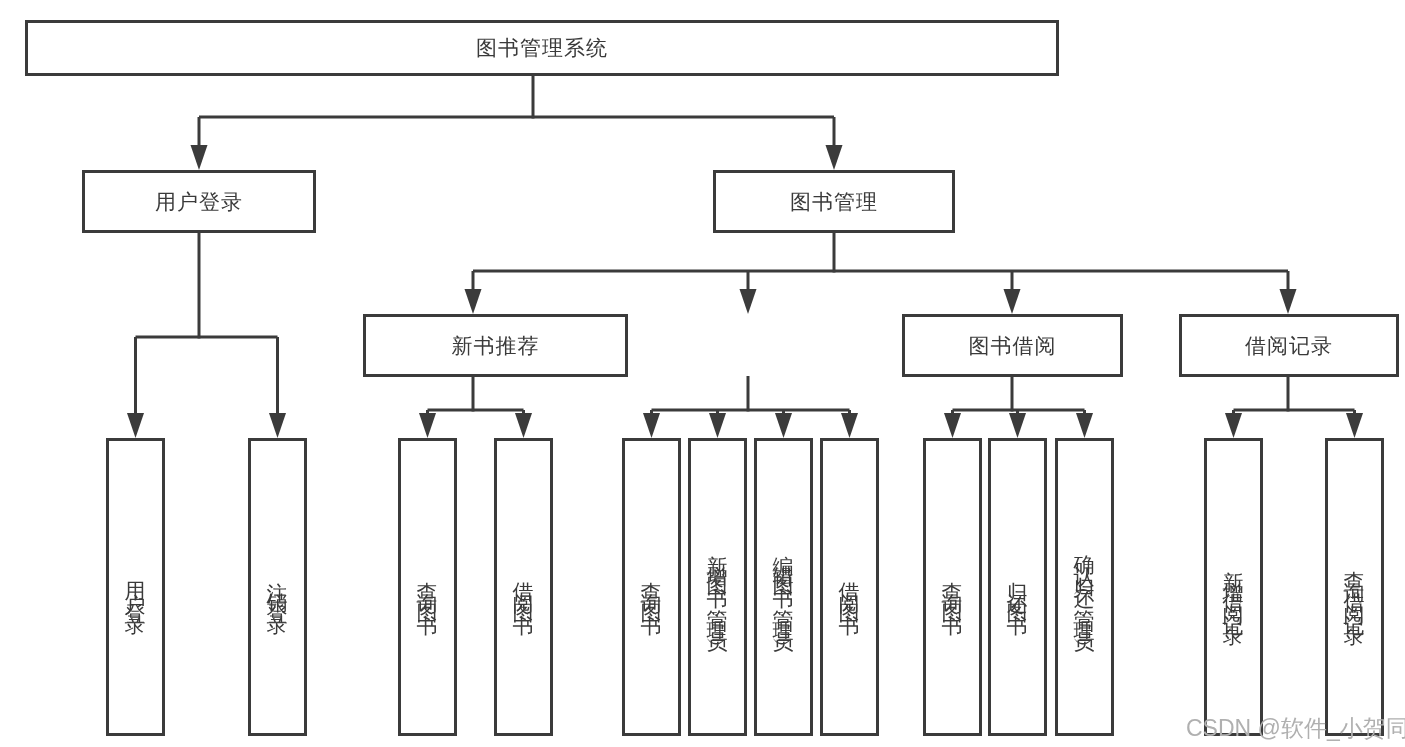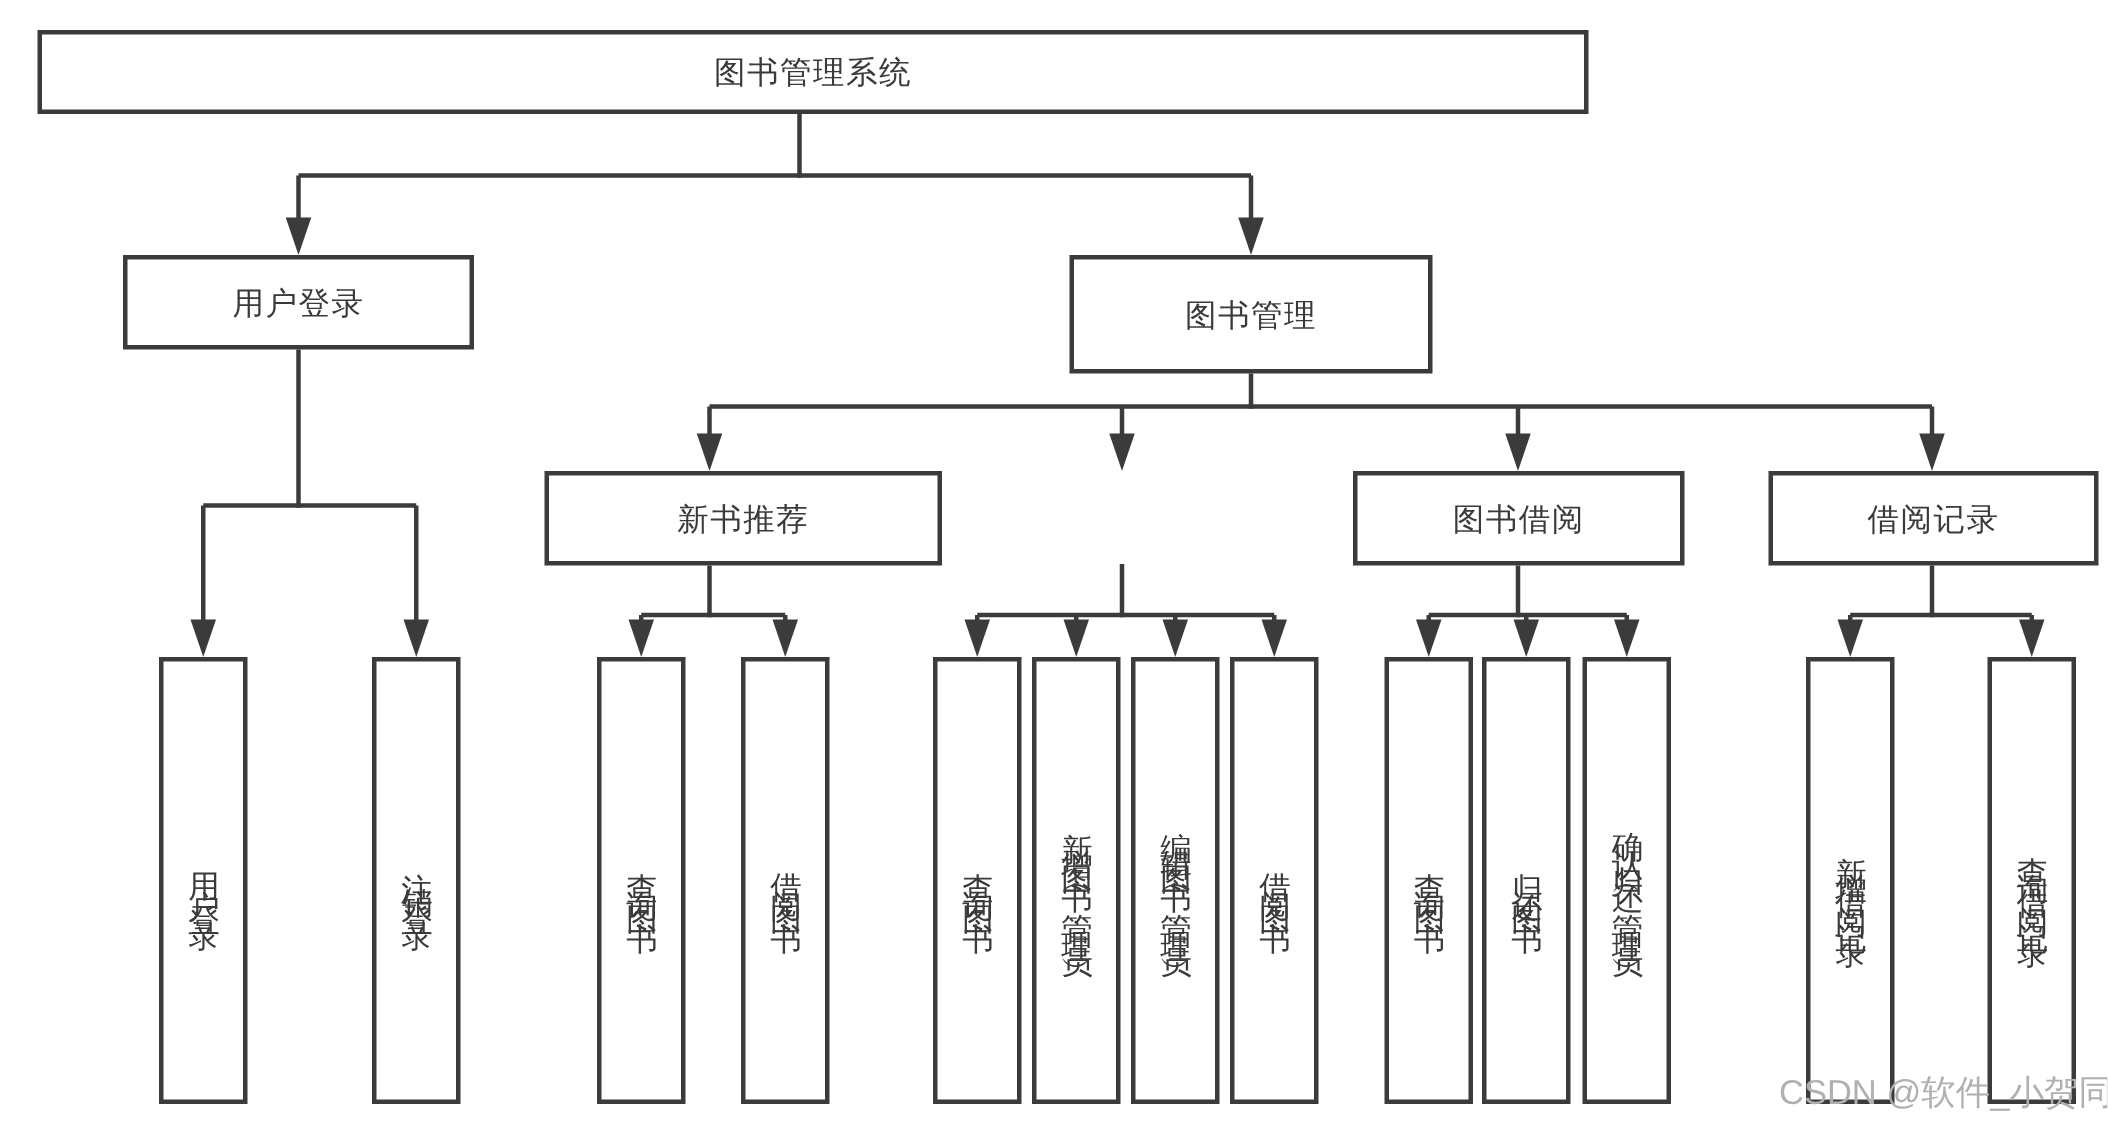--- a/index.html
+++ b/index.html
@@ -147,21 +147,21 @@
     </g>
   </svg>
 
   <div class="node" style="left:13px; top:20px; width:1034px; height:56px;margin-left:12px;">
     <span>图书管理系统</span>
   </div>
 
   <div class="node" style="left:82px; top:170px; width:234px; height:63px;">
     <span>用户登录</span>
   </div>
-  <div class="node" style="left:713px; top:170px; width:242px; height:79px;">
+  <div class="node" style="left:713px; top:170px; width:242px; height:63px;">
     <span>图书管理</span>
   </div>
 
   <div class="node" style="left:363px; top:314px; width:265px; height:63px;">
     <span>新书推荐</span>
   </div>
   <div class="node" style="left:902px; top:314px; width:221px; height:63px;">
     <span>图书借阅</span>
   </div>
   <div class="node" style="left:1179px; top:314px; width:220px; height:63px;">

